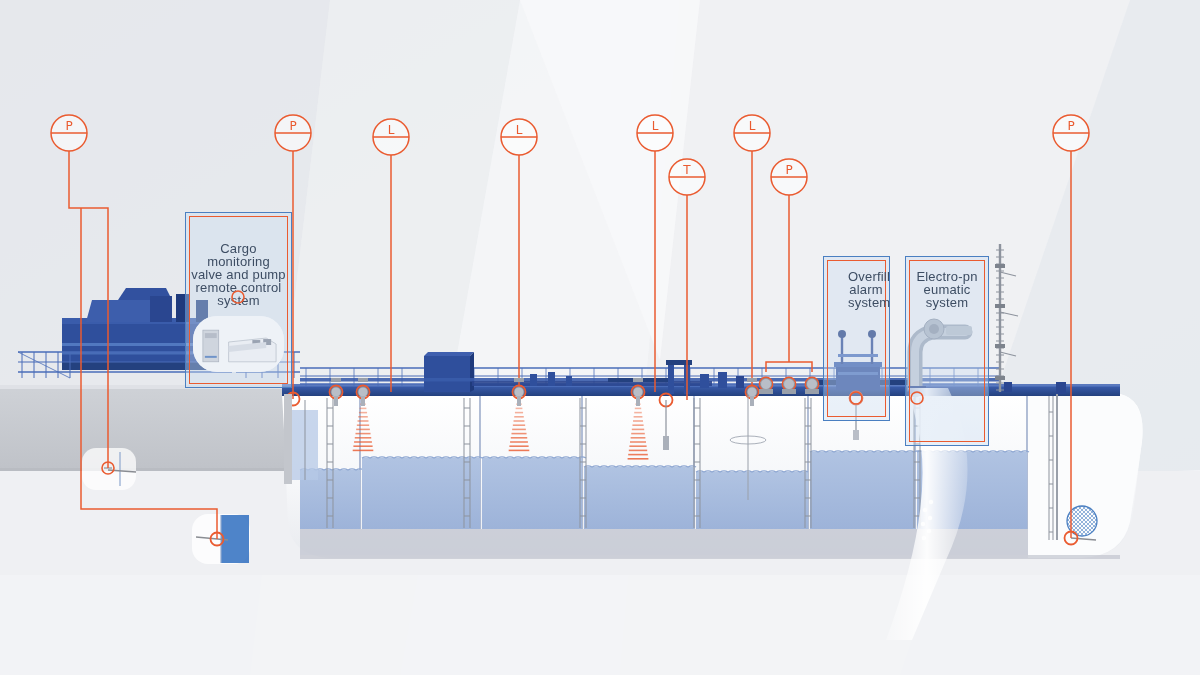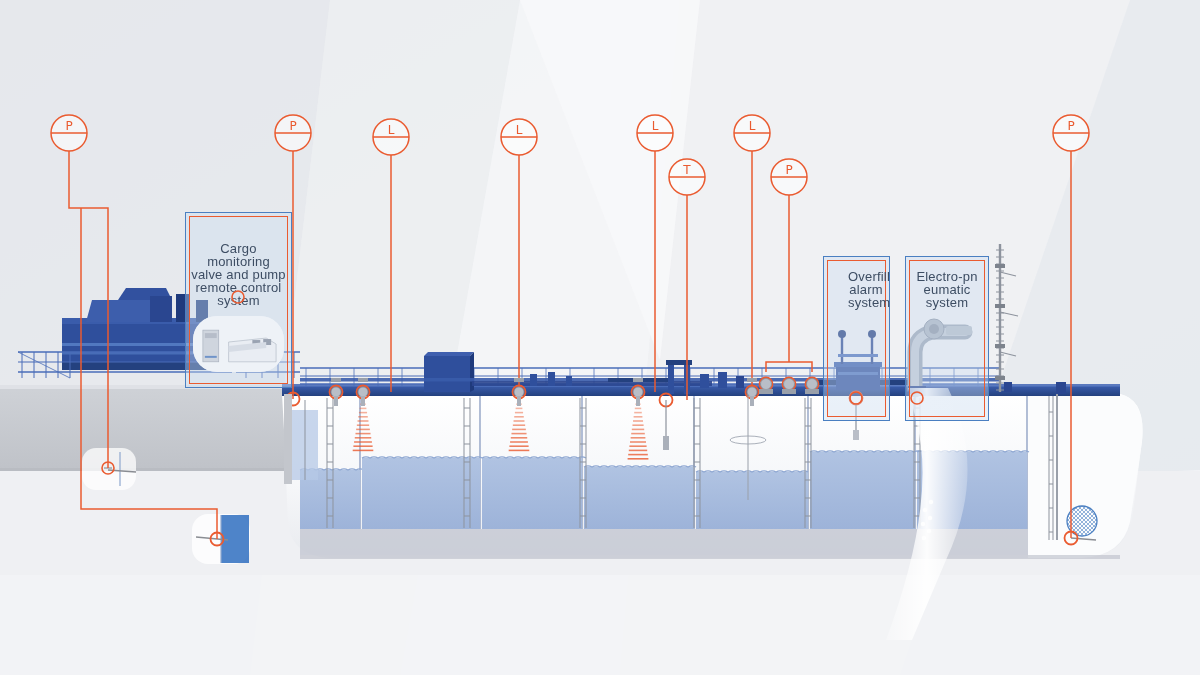--- a/index.html
+++ b/index.html
@@ -615,21 +615,21 @@
       <div class="calloutbox" style="left: 823px; top: 256px; width: 67px; height: 165px;">
         <div class="cb-outer"></div>
         <div class="cb-inner"></div>
         <div class="cb-text" style="top: 14px; padding-left: 19px;">Overfill
 alarm
 system</div>
         <svg style="position:absolute;left:0;top:0;width:100%;height:100%;overflow:visible;">
           <circle cx="33" cy="142" r="6" fill="none" stroke="#ea5b30" stroke-width="1.6"></circle>
         </svg>
       </div>
-      <div class="calloutbox" style="left: 905px; top: 256px; width: 84px; height: 165px;">
+      <div class="calloutbox" style="left: 905px; top: 256px; width: 84px; height: 190px;">
         <div class="cb-outer"></div>
         <div class="cb-inner"></div>
         <div class="cb-text" style="top: 14px;">Electro-pn
 eumatic
 system</div>
         <svg style="position:absolute;left:0;top:0;width:100%;height:100%;overflow:visible;">
           <circle cx="12" cy="142" r="6" fill="none" stroke="#ea5b30" stroke-width="1.6"></circle>
         </svg>
       </div>
     </div>

